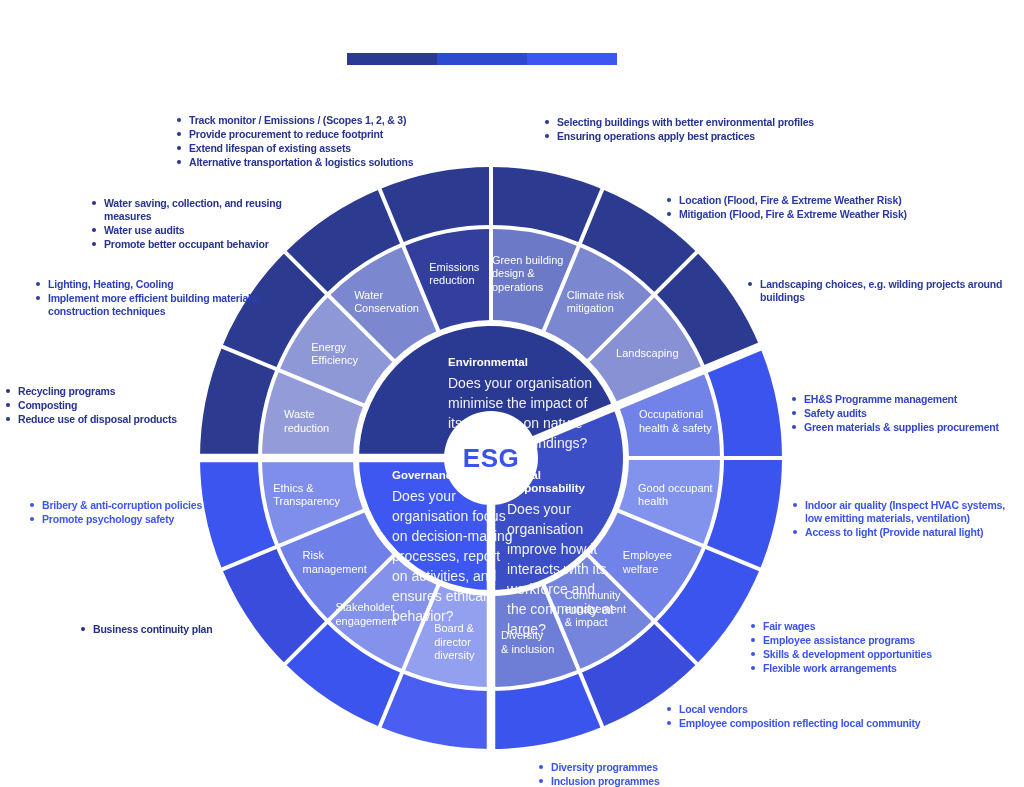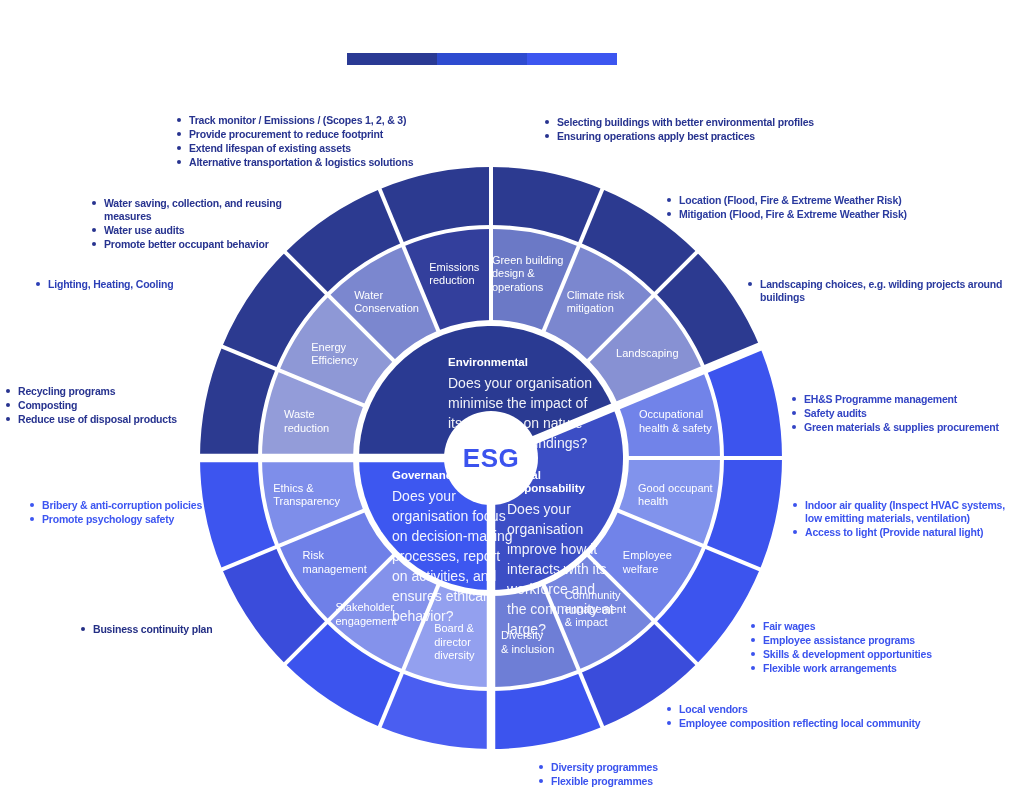--- a/index.html
+++ b/index.html
@@ -211,20 +211,24 @@
         <div class="item">
           <span class="dot"></span>
           <span class="tx">Promote better occupant behavior</span>
         </div>
       </div>
       <div class="ann" style="left: 36px; top: 278px; width: 232px; color: rgb(44, 63, 182);">
         <div class="item">
           <span class="dot"></span>
           <span class="tx">Lighting, Heating, Cooling</span>
         </div>
+        <div class="item">
+          <span class="dot"></span>
+          <span class="tx">Implement more efficient building materials/ construction techniques</span>
+        </div>
       </div>
       <div class="ann" style="left: 6px; top: 385px; width: 210px; color: rgb(39, 51, 143);">
         <div class="item">
           <span class="dot"></span>
           <span class="tx">Recycling programs</span>
         </div>
         <div class="item">
           <span class="dot"></span>
           <span class="tx">Composting</span>
         </div>
@@ -317,17 +321,17 @@
           <span class="tx">Employee composition reflecting local community</span>
         </div>
       </div>
       <div class="ann" style="left: 539px; top: 761px; width: 185px; color: rgb(59, 83, 238);">
         <div class="item">
           <span class="dot"></span>
           <span class="tx">Diversity programmes</span>
         </div>
         <div class="item">
           <span class="dot"></span>
-          <span class="tx">Flexible programmes</span>
+          <span class="tx">Inclusion programmes</span>
         </div>
       </div>
     </div>
 </div>
 
 </body></html>

